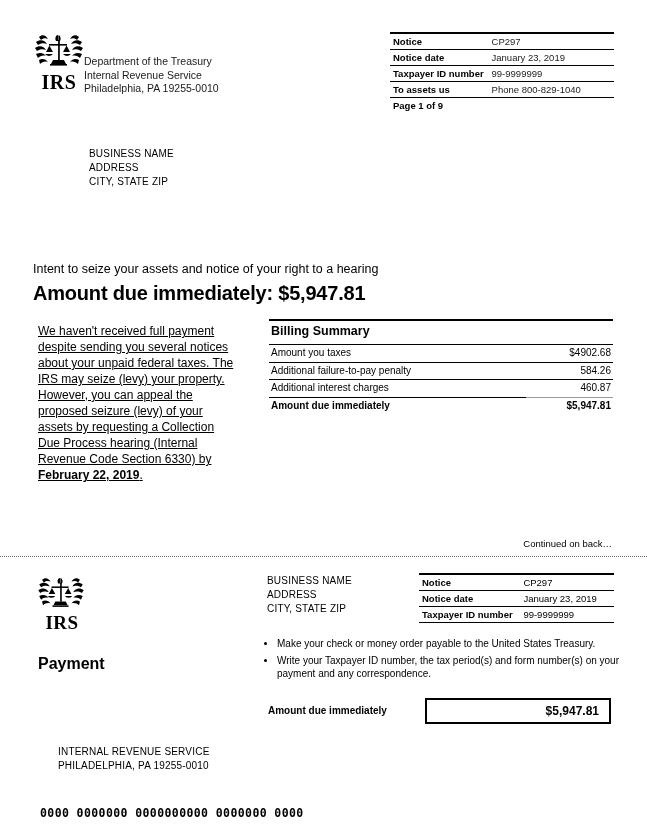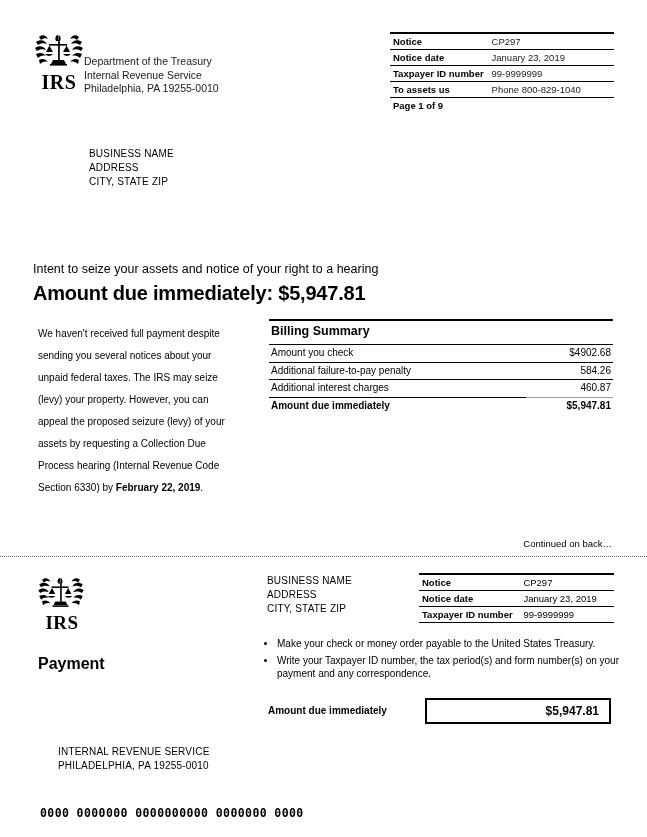--- a/index.html
+++ b/index.html
@@ -78,23 +78,24 @@
   }
   .notice-amount {
     font-size: 20px;
     font-weight: bold;
     line-height: 24px;
     letter-spacing: -0.2px;
   }
 
   
   .body-para {
-    font-size: 10px;
-    line-height: 22px;
+    font-size: 12px;
+    line-height: 16px;
     width: 196px;
+    text-decoration: underline;
   }
 
   
   .billing {
     width: 344px;
   }
   .billing-title {
     font-size: 12.5px;
     font-weight: bold;
     padding: 3px 0 6px 2px;
@@ -263,21 +264,21 @@
   <div class="abs notice-subject" style="left:33px; top:261px;">Intent to seize your assets and notice of your right to a hearing</div>
   <div class="abs notice-amount" style="left:33px; top:281px;">Amount due immediately: $5,947.81</div>
 
   <div class="abs body-para" style="left:38px; top:323px;"><span>We haven't received full payment despite sending you several notices about your unpaid federal taxes. The IRS may seize (levy) your property. However, you can appeal the proposed seizure (levy) of your assets by requesting a Collection Due Process hearing (Internal Revenue Code Section 6330) by </span><span class="bold">February 22, 2019</span><span>.</span></div>
 
   <div class="abs billing" style="left:269px; top:319px;">
     <div class="billing-title">Billing Summary</div>
     <table class="billing-table">
       <tbody>
         <tr>
-          <td>Amount you check</td>
+          <td>Amount you taxes</td>
           <td class="amt">$4902.68</td>
         </tr>
         <tr>
           <td>Additional failure-to-pay penalty</td>
           <td class="amt">584.26</td>
         </tr>
         <tr>
           <td>Additional interest charges</td>
           <td class="amt">460.87</td>
         </tr>

